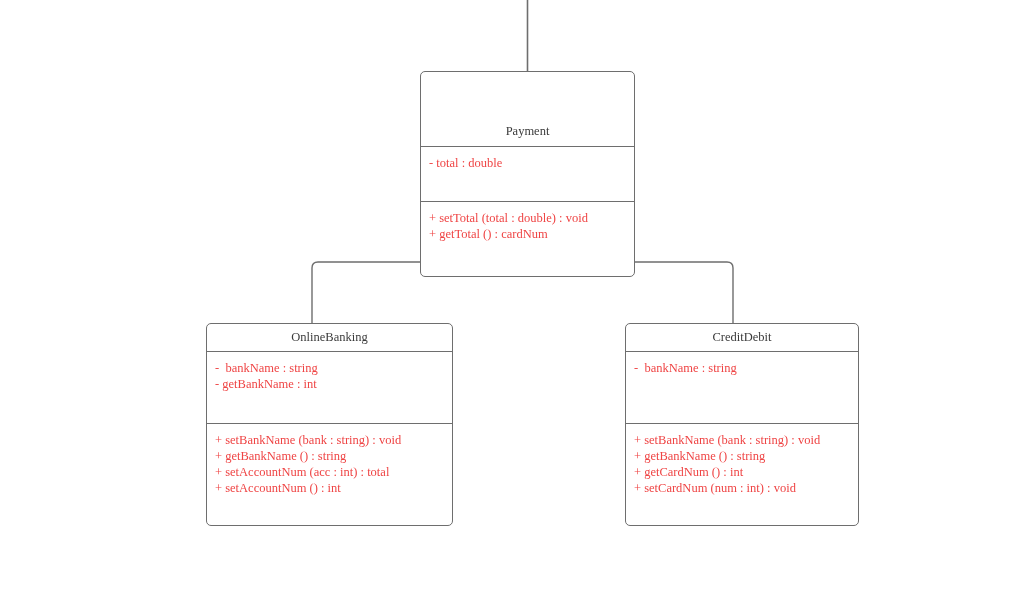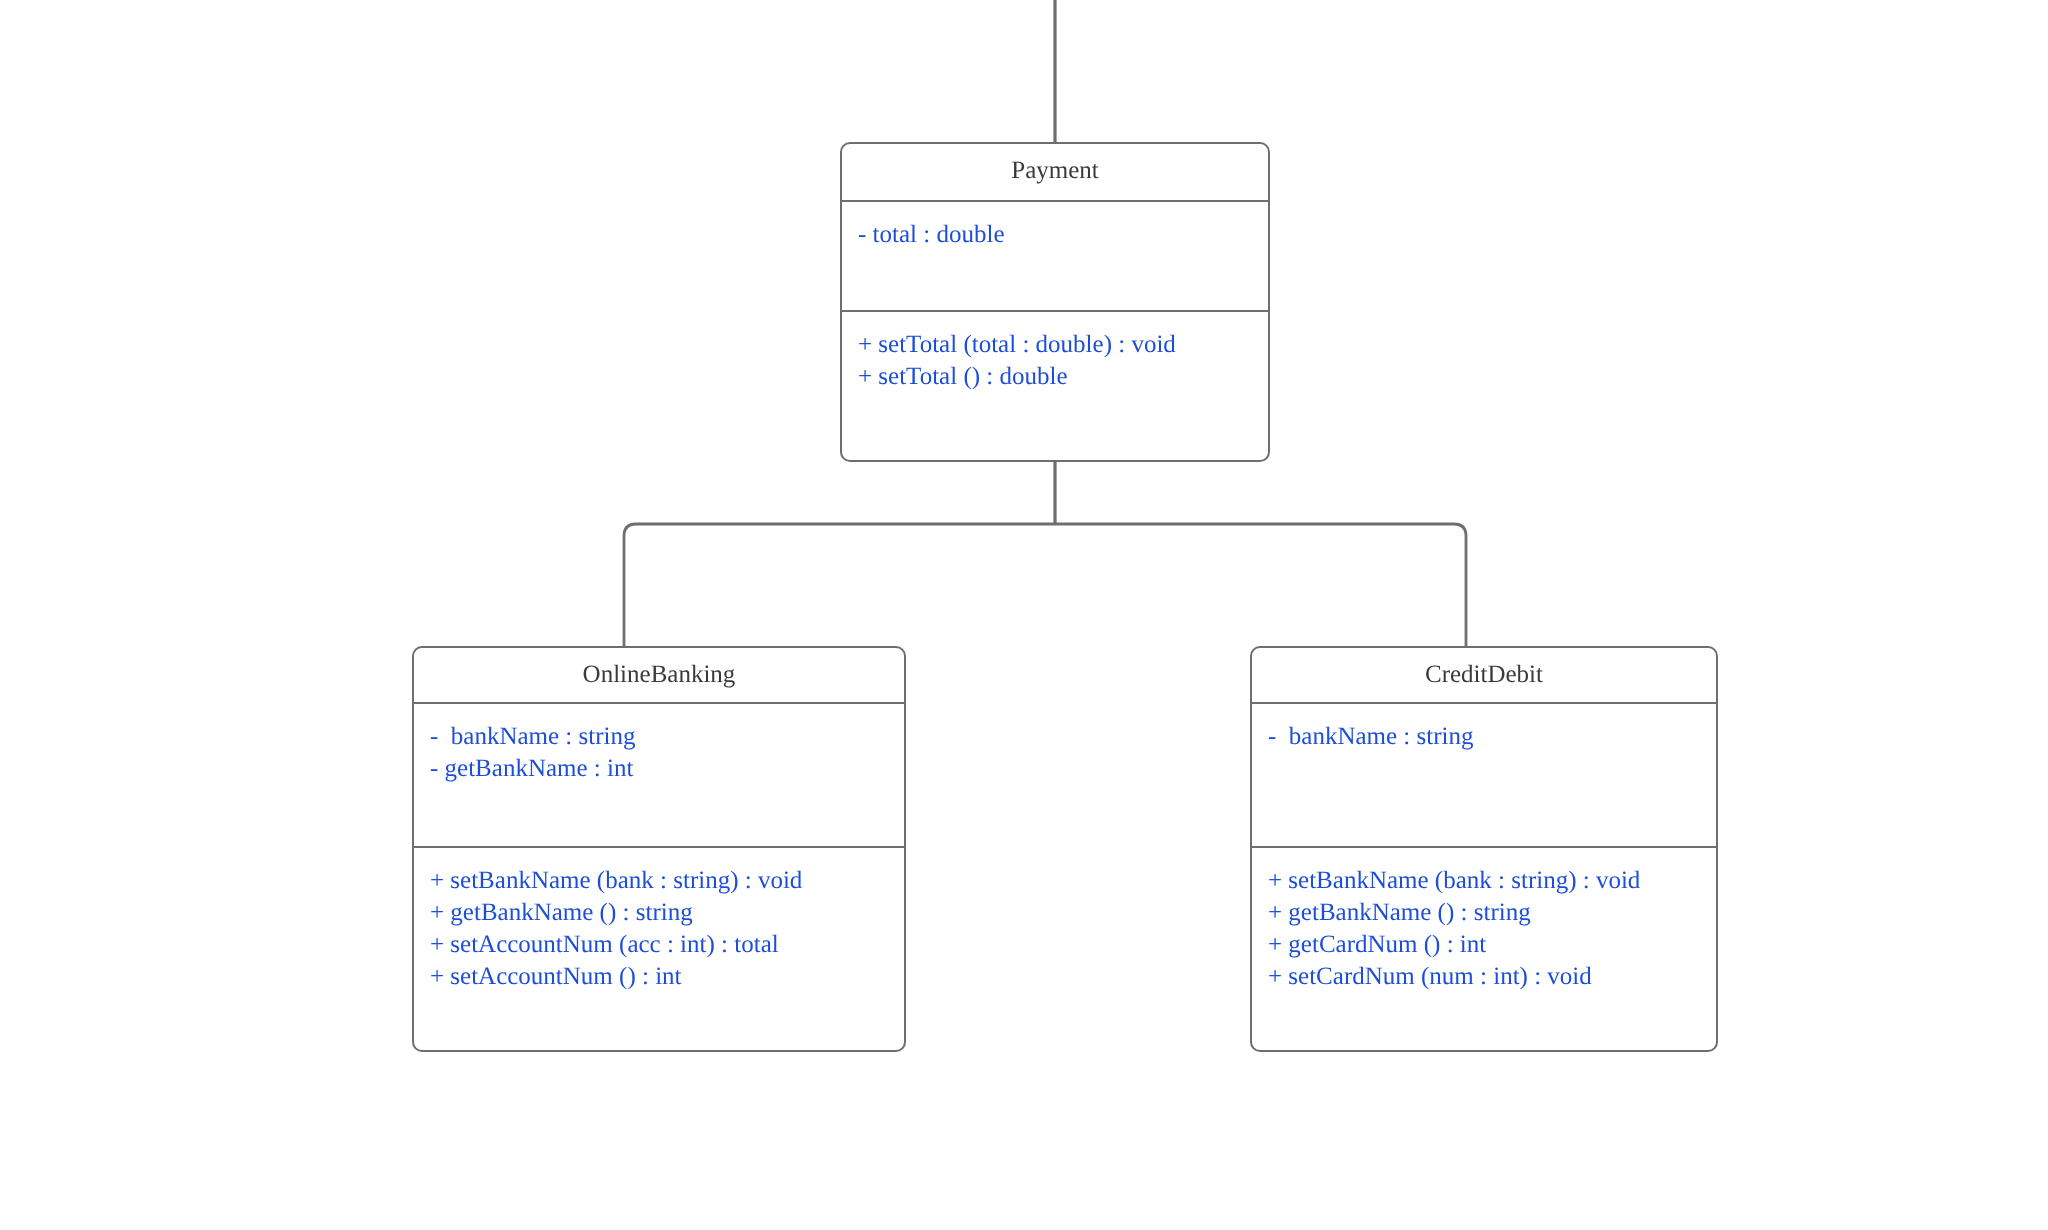--- a/index.html
+++ b/index.html
@@ -52,31 +52,31 @@
     white-space: nowrap;
   }
   .uml-compartment {
     border-top: 1px solid #6e6e6e;
     padding: 8px 0 8px 0;
   }
   .uml-member {
     font-size: 12.5px;
     line-height: 16px;
     padding: 0 8px;
-    color: #1d4ed8;
+    color: #ef4444;
     white-space: pre;
   }
 
   
   #class-payment {
     left: 420px;
     top: 71px;
     width: 215px;
   }
-  #class-payment .uml-class-name { padding-top: 7px; padding-bottom: 8px; }
+  #class-payment .uml-class-name { padding-top: 7px; padding-bottom: 8px; margin-top: 46px; }
   #class-payment .attrs { height: 38px; }
   #class-payment .ops { height: 58px; }
 
   #class-onlinebanking {
     left: 206px;
     top: 323px;
     width: 247px;
   }
   #class-creditdebit {
     left: 625px;
@@ -103,21 +103,21 @@
     <path d="M 527.5 196 L 522.5 210 L 532.5 210 Z" fill="#6e6e6e" stroke="#6e6e6e" stroke-width="1" stroke-linejoin="round"></path>
   </svg>
 
   <div class="uml-class" id="class-payment">
     <div class="uml-class-name">Payment</div>
     <div class="uml-compartment attrs">
       <div class="uml-member">- total : double</div>
     </div>
     <div class="uml-compartment ops">
       <div class="uml-member">+ setTotal (total : double) : void</div>
-      <div class="uml-member">+ setTotal () : double</div>
+      <div class="uml-member">+ getTotal () : cardNum</div>
     </div>
   </div>
 
   <div class="uml-class subclass" id="class-onlinebanking">
     <div class="uml-class-name">OnlineBanking</div>
     <div class="uml-compartment attrs">
       <div class="uml-member">-  bankName : string</div>
       <div class="uml-member">- getBankName : int</div>
     </div>
     <div class="uml-compartment ops">

